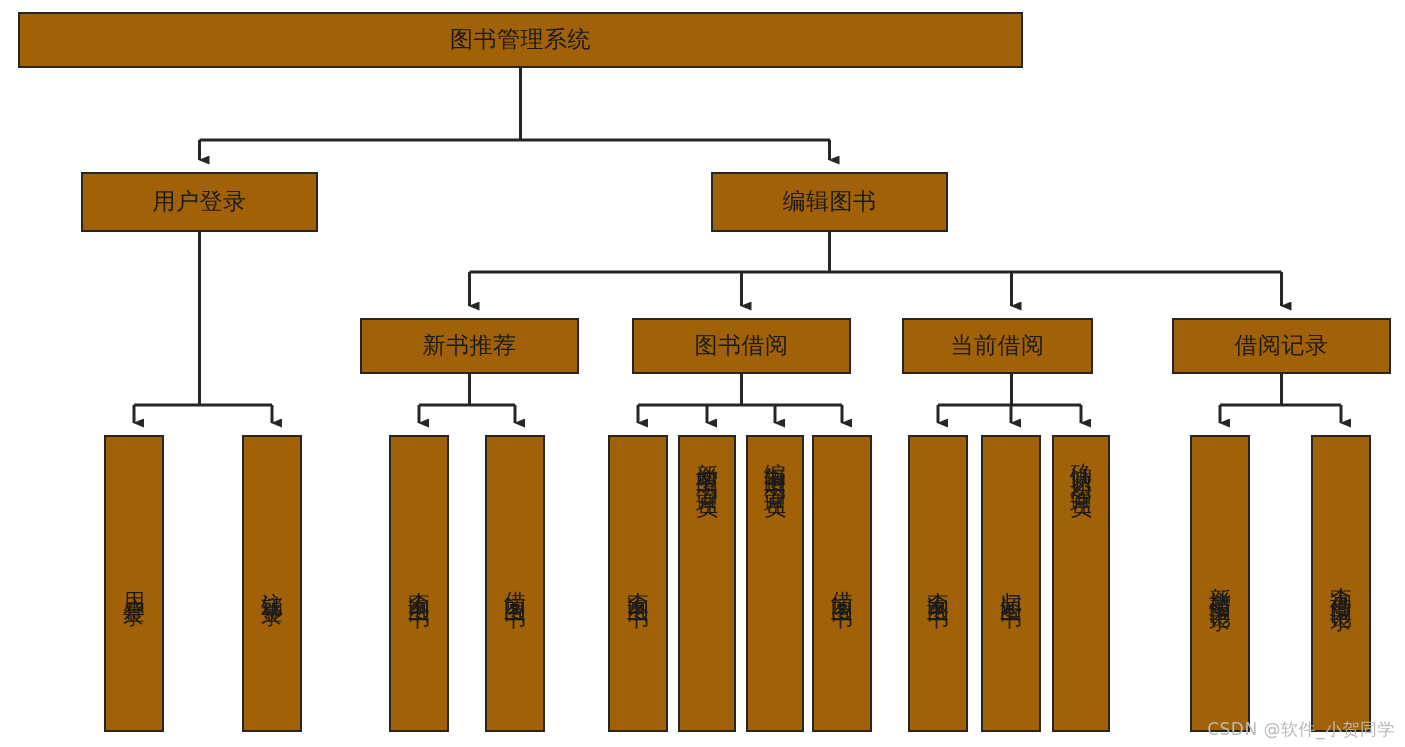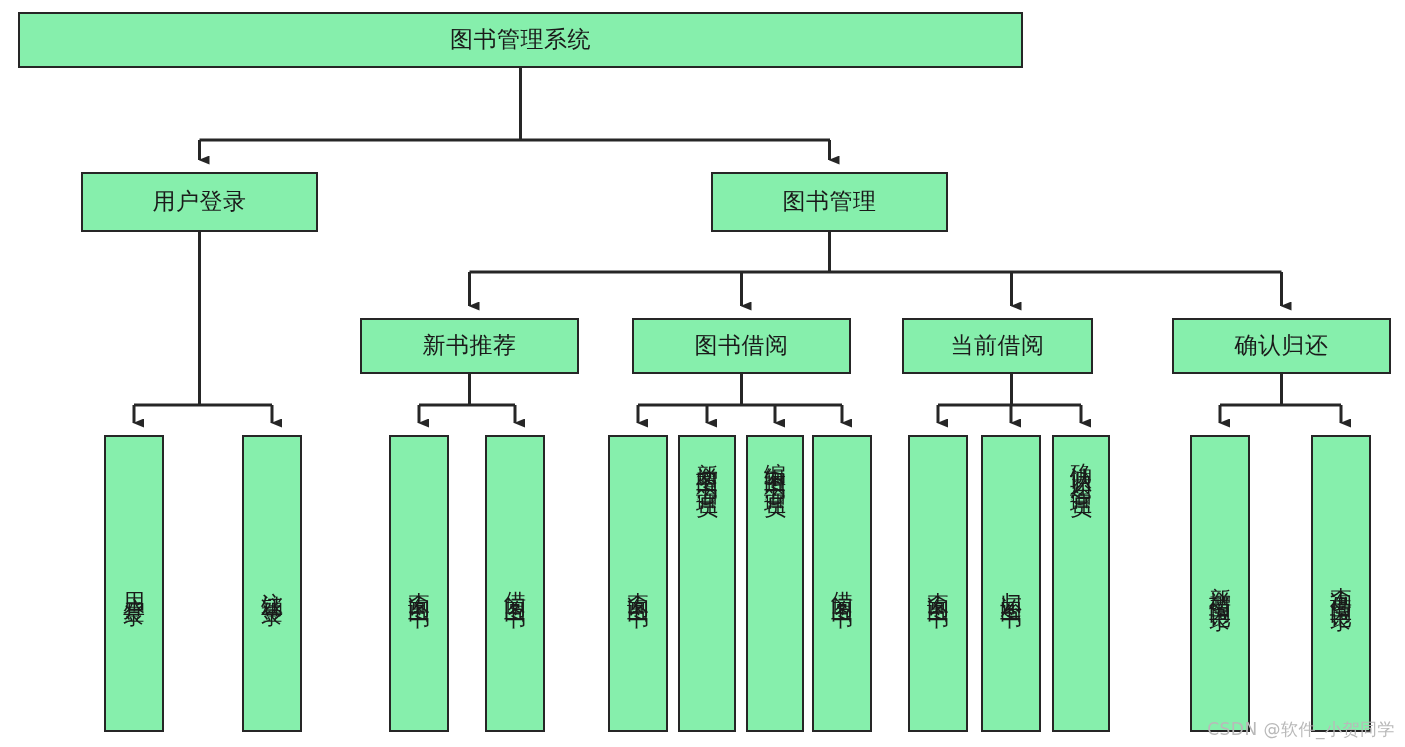--- a/index.html
+++ b/index.html
@@ -21,21 +21,21 @@
   #edge-layer {
     position: absolute;
     left: 0;
     top: 0;
     width: 1405px;
     height: 747px;
   }
   .node {
     position: absolute;
     box-sizing: border-box;
-    background: #86efac;
+    background: #a16207;
     border: 2px solid #262626;
     display: flex;
     align-items: center;
     justify-content: center;
     z-index: 3;
   }
   .node .label {
     color: #1a1a1a;
     line-height: 1.12;
     letter-spacing: 0.5px;
@@ -150,34 +150,34 @@
   </svg>
 
   <div class="node node-h node-root" style="left:18px; top:12px; width:1005px; height:56px;">
     <span class="label">图书管理系统</span>
   </div>
 
   <div class="node node-h" style="left:81px; top:172px; width:237px; height:60px;">
     <span class="label">用户登录</span>
   </div>
   <div class="node node-h" style="left:711px; top:172px; width:237px; height:60px;">
-    <span class="label">图书管理</span>
+    <span class="label">编辑图书</span>
   </div>
 
   <div class="node node-h" style="left:360px; top:318px; width:219px; height:56px;">
     <span class="label">新书推荐</span>
   </div>
   <div class="node node-h" style="left:632px; top:318px; width:219px; height:56px;">
     <span class="label">图书借阅</span>
   </div>
   <div class="node node-h" style="left:902px; top:318px; width:191px; height:56px;">
     <span class="label">当前借阅</span>
   </div>
   <div class="node node-h" style="left:1172px; top:318px; width:219px; height:56px;">
-    <span class="label">确认归还</span>
+    <span class="label">借阅记录</span>
   </div>
 
   <div class="node node-v centered" style="left:104px; top:435px; width:60px; height:297px;">
     <span class="label">用户登录</span>
   </div>
   <div class="node node-v centered" style="left:242px; top:435px; width:60px; height:297px;">
     <span class="label">注销登录</span>
   </div>
 
   <div class="node node-v centered" style="left:389px; top:435px; width:60px; height:297px;">

